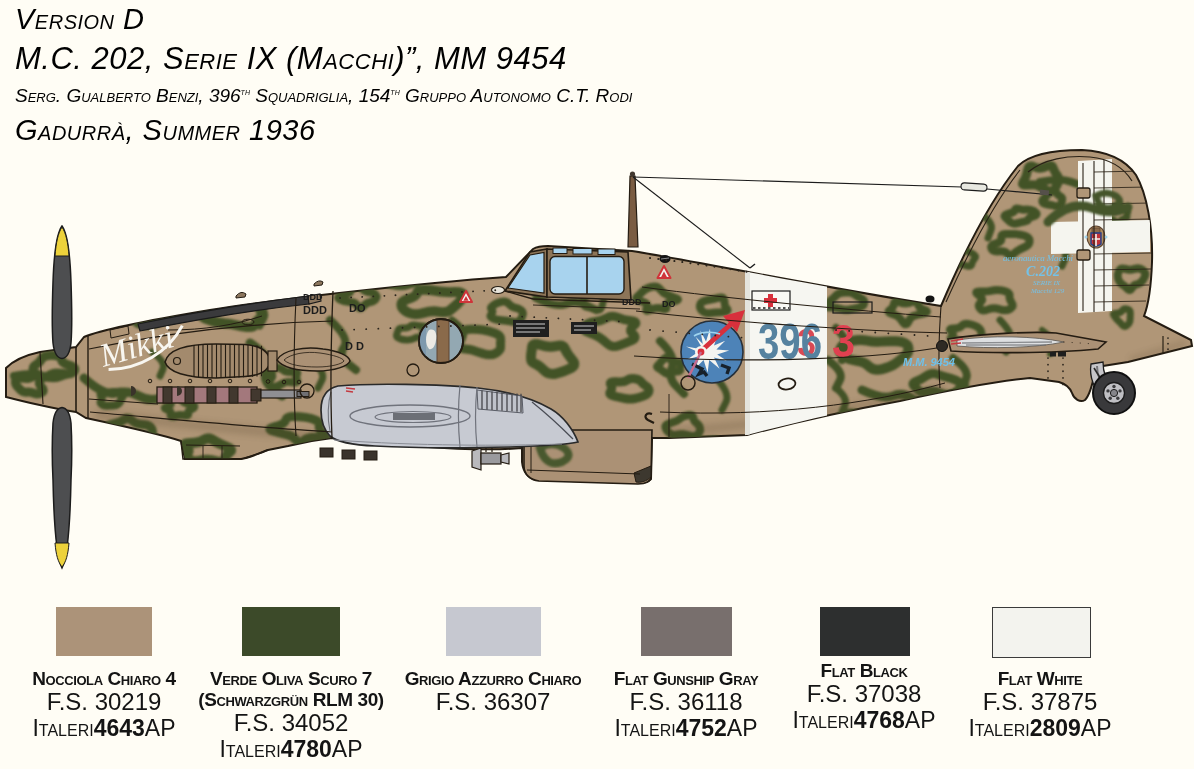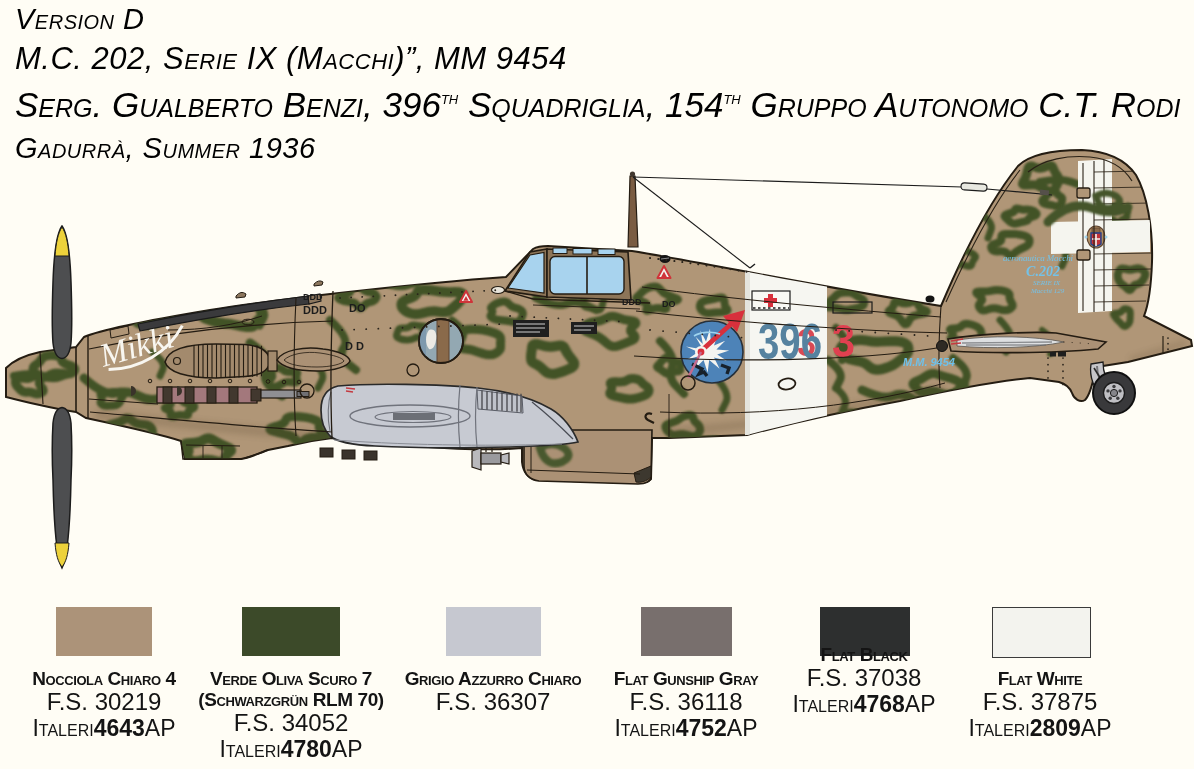--- a/index.html
+++ b/index.html
@@ -1,21 +1,21 @@
 <!DOCTYPE html>
 <html><head><meta charset="utf-8">
 <style>
 html,body{margin:0;padding:0;}
 body{width:1194px;height:769px;background:#fffdf5;position:relative;overflow:hidden;
      font-family:"Liberation Sans", sans-serif;}
 .hdr{position:absolute;left:15px;top:0;color:#000000;font-style:italic;
      font-variant:small-caps;font-weight:400;}
 .h1{font-size:29px;margin:3px 0 0 0;letter-spacing:0.5px;}
 .h2{font-size:31px;margin:5px 0 0 0;letter-spacing:0.5px;}
-.h3{font-size:35px;margin:8px 0 0 0;letter-spacing:0;}
+.h3{font-size:19px;margin:8px 0 0 0;letter-spacing:0;}
 .h4{font-size:29px;margin:7px 0 0 0;letter-spacing:0.5px;}
 sup{font-size:55%;vertical-align:super;}
 .sw{position:absolute;height:49px;}
 .lbl{position:absolute;width:230px;text-align:center;color:#141414;}
 .l1{font-weight:bold;font-variant:small-caps;font-size:19px;line-height:21px;letter-spacing:-0.4px;}
 .l2{font-size:24px;line-height:26px;font-variant:small-caps;}
 .l3{font-size:23px;line-height:26px;font-variant:small-caps;}
 .it{font-variant:small-caps;}
 svg{position:absolute;left:0;top:0;}
 </style></head>
@@ -475,21 +475,21 @@
 <div class="lbl" style="left:-11px;top:668px;">
  <div class="l1">Nocciola Chiaro 4</div>
  <div class="l2">F.S. 30219</div>
  <div class="l3"><span class="it">Italeri</span><b>4643</b>AP</div>
 </div>
 
 <div class="sw" style="left:242px;top:607px;width:98px;background:#3c4a29;"></div>
 
 <div class="lbl" style="left:176px;top:668px;">
  <div class="l1">Verde Oliva Scuro 7</div>
- <div class="l1">(Schwarzgrün RLM 70)</div>
+ <div class="l1">(Schwarzgrün RLM 30)</div>
  <div class="l2">F.S. 34052</div>
  <div class="l3"><span class="it">Italeri</span><b>4780</b>AP</div>
 </div>
 
 <div class="sw" style="left:446px;top:607px;width:95px;background:#c6c8d0;"></div>
 
 <div class="lbl" style="left:378px;top:668px;">
  <div class="l1">Grigio Azzurro Chiaro</div>
  <div class="l2">F.S. 36307</div>
 </div>
@@ -497,21 +497,21 @@
 <div class="sw" style="left:641px;top:607px;width:91px;background:#786f6d;"></div>
 
 <div class="lbl" style="left:571px;top:668px;">
  <div class="l1">Flat Gunship Gray</div>
  <div class="l2">F.S. 36118</div>
  <div class="l3"><span class="it">Italeri</span><b>4752</b>AP</div>
 </div>
 
 <div class="sw" style="left:820px;top:607px;width:90px;background:#2d2f2f;"></div>
 
-<div class="lbl" style="left:749px;top:644px;">
+<div class="lbl" style="left:749px;top:660px;">
  <div class="l1">Flat Black</div>
  <div class="l2">F.S. 37038</div>
  <div class="l3"><span class="it">Italeri</span><b>4768</b>AP</div>
 </div>
 
 <div class="sw" style="left:992px;top:607px;width:97px;background:#f3f3ee;border:1px solid #3a3a3a;"></div>
 
 <div class="lbl" style="left:925px;top:668px;">
  <div class="l1">Flat White</div>
  <div class="l2">F.S. 37875</div>

